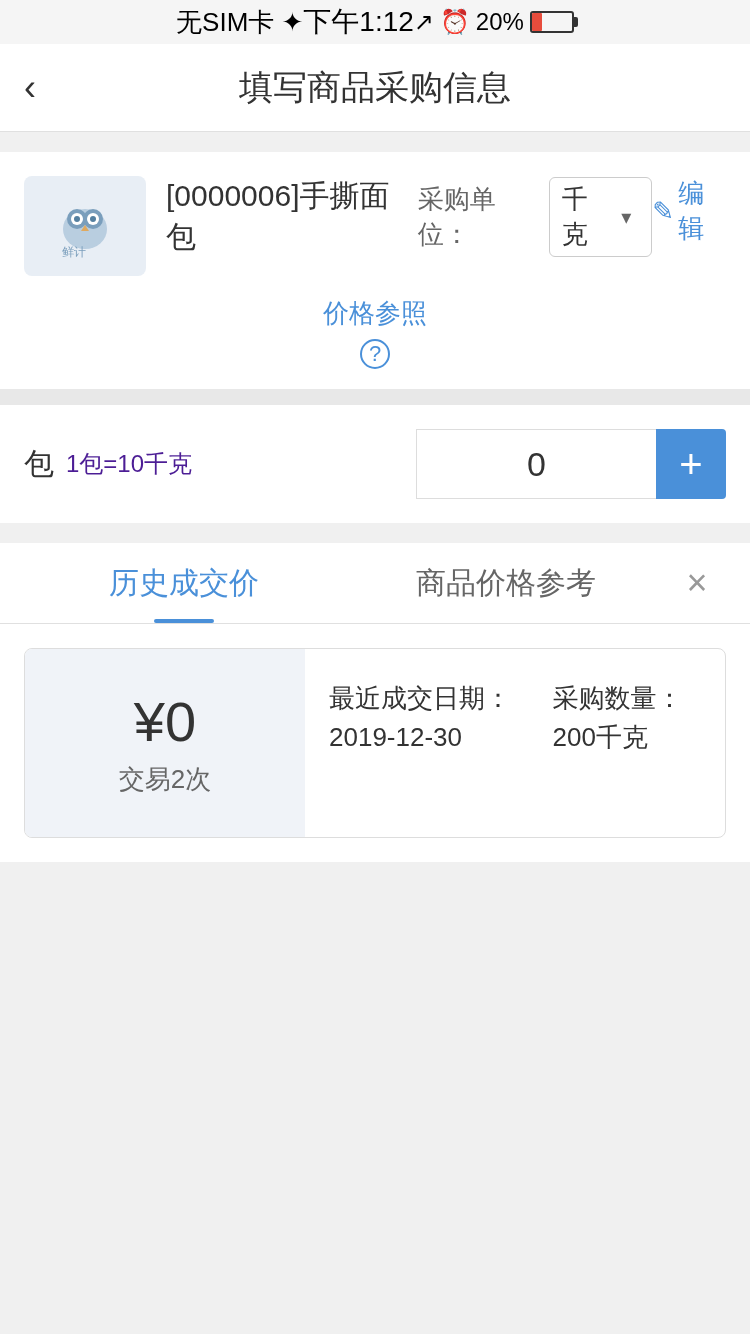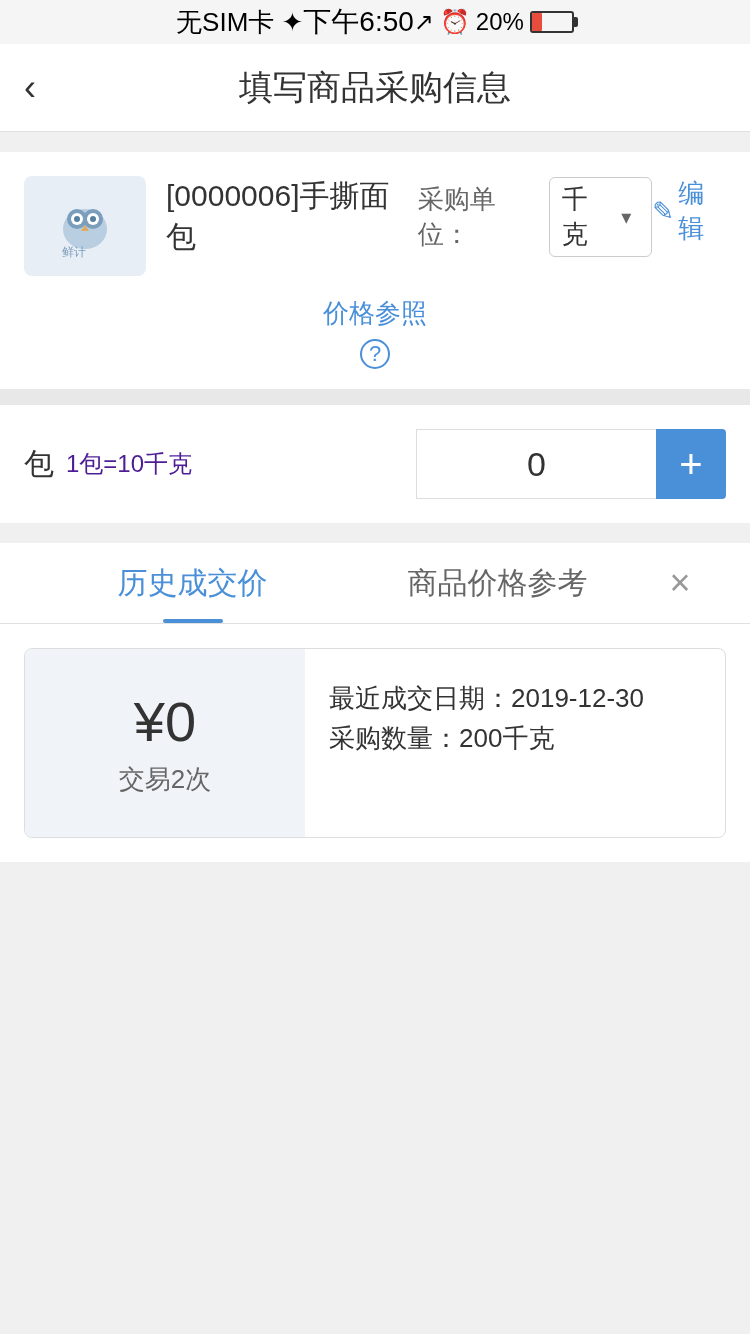--- a/index.html
+++ b/index.html
@@ -244,21 +244,21 @@
       cursor: pointer;
       border-radius: 0 4px 4px 0;
     }
 
     
     .tab-bar {
       background: #fff;
       border-bottom: 1px solid #e0e0e0;
       display: flex;
       align-items: center;
-      padding: 0 40px;
+      padding: 0 23px;
       position: relative;
       margin-top: 20px;
     }
     .tab-item {
       flex: 1;
       height: 80px;
       display: flex;
       flex-direction: column;
       align-items: center;
       justify-content: center;
@@ -318,43 +318,43 @@
     }
     .price-trades {
       font-size: 26px;
       color: #666;
       margin-top: 8px;
     }
     .price-card-right {
       flex: 1;
       padding: 30px 24px;
       display: flex;
-      flex-direction: column;
-      gap: 1px;
+      flex-direction: row;
+      gap: 16px;
     }
     .price-detail-row {
       font-size: 26px;
       color: #333;
       line-height: 1.5;
     }
 
     
     .main-content {
       background: #f0f0f0;
       min-height: 700px;
     }
   </style>
 </head>
 <body>
 
 <div class="status-bar">
   <div class="status-left">
     <span>无SIM卡 ✦</span>
   </div>
-  <div class="status-center">下午6:50</div>
+  <div class="status-center">下午1:12</div>
   <div class="status-right">
     <span>↗</span>
     <span>⏰</span>
     <span>20%</span>
     <div class="battery-icon">
       <div class="battery-fill"></div>
     </div>
   </div>
 </div>
 

